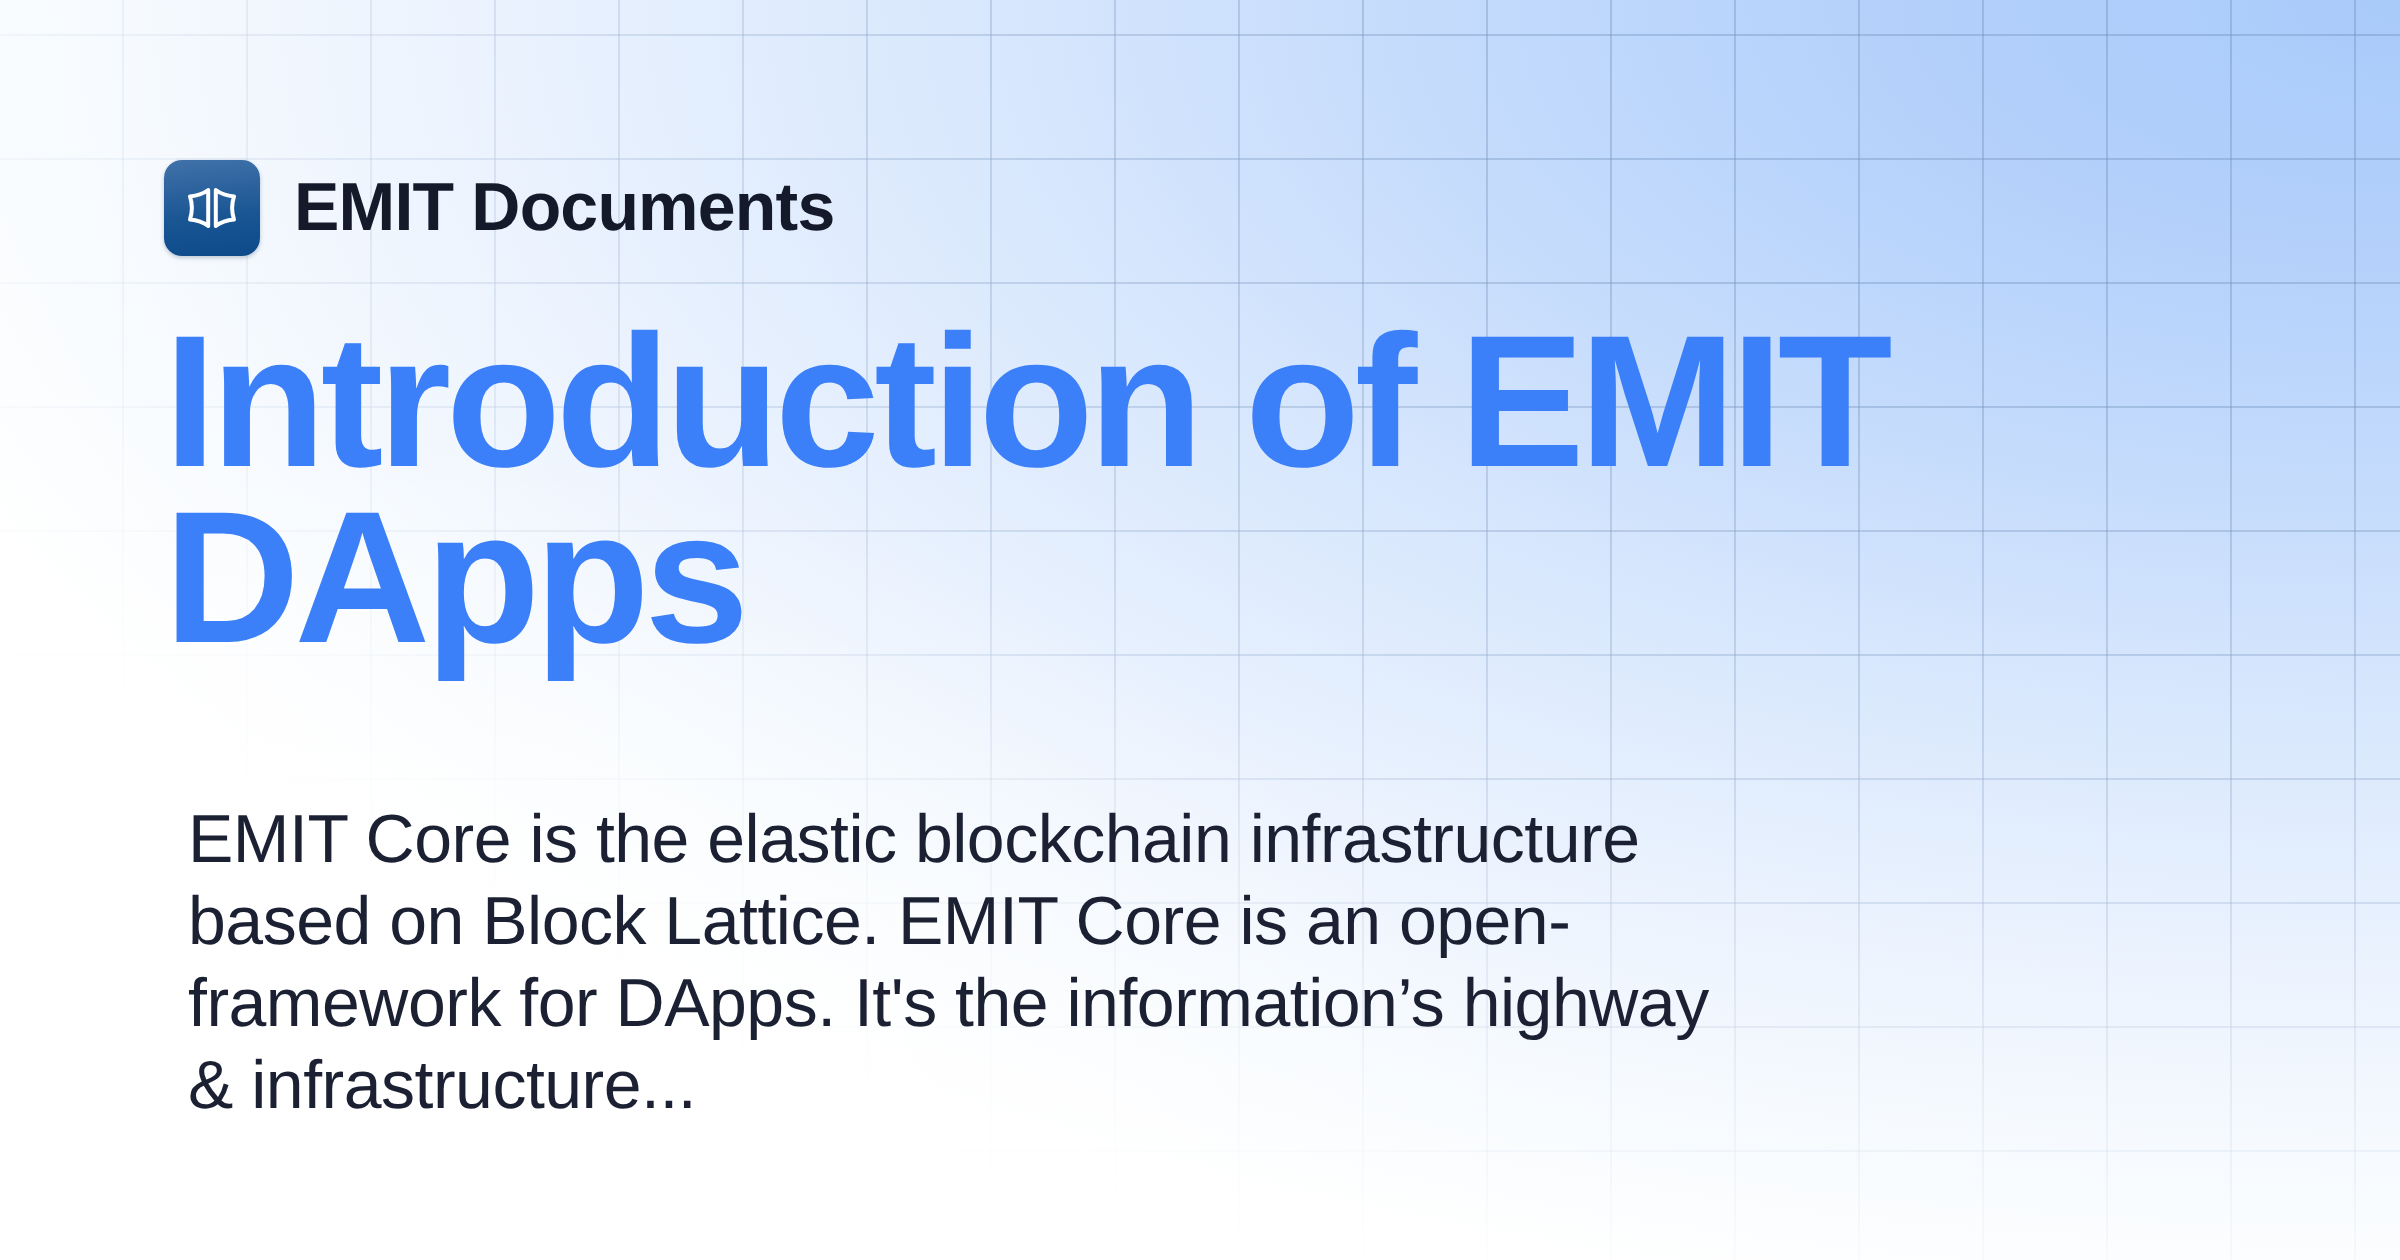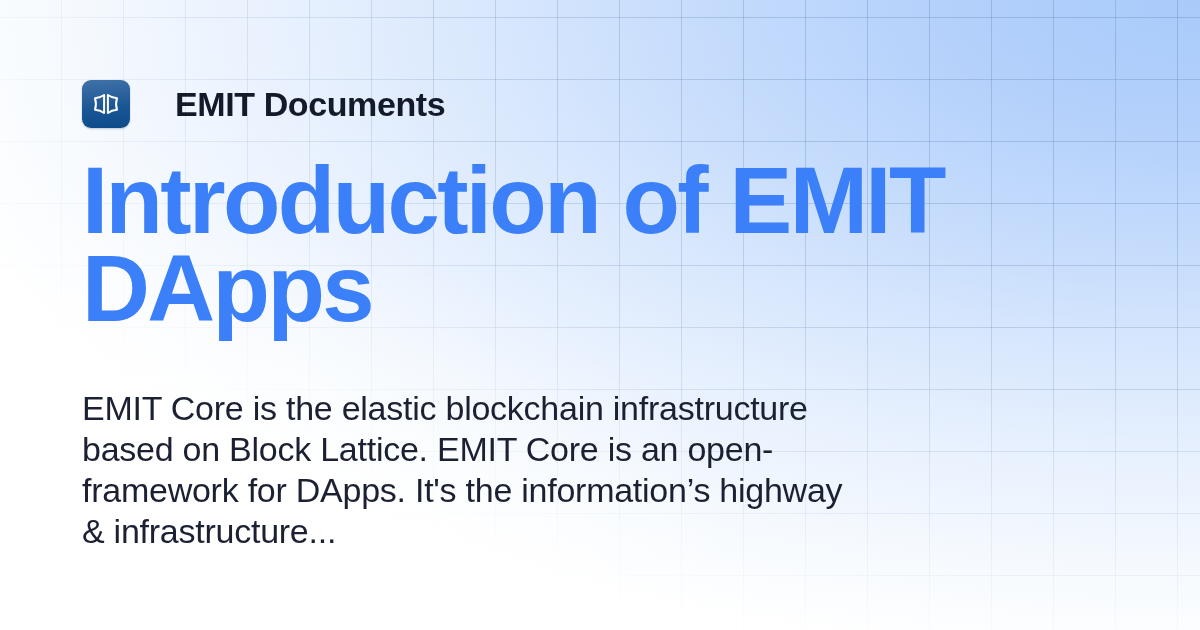--- a/index.html
+++ b/index.html
@@ -110,42 +110,41 @@
   }
   .brand-logo svg { display: block; }
 
   .brand-name {
     font-size: 34px;
     font-weight: 700;
     color: #151a2a;
     letter-spacing: -0.4px;
     line-height: 1;
     white-space: nowrap;
-    margin-left: 28px;
   }
 
   .headline {
     position: absolute;
     left: 0;
     top: 157px;
     width: 930px;
     margin: 0;
     font-size: 94px;
     font-weight: 700;
     line-height: 88px;
     letter-spacing: -2.6px;
     color: #3b7ff9;
   }
 
   .description {
     position: absolute;
     left: 0;
     top: 388px;
     width: 790px;
-    margin: 0;
+    margin: 12px;
     font-size: 34px;
     font-weight: 400;
     line-height: 41px;
     letter-spacing: -0.25px;
     color: #1b2133;
   }
 </style>
 </head>
 <body>
 

